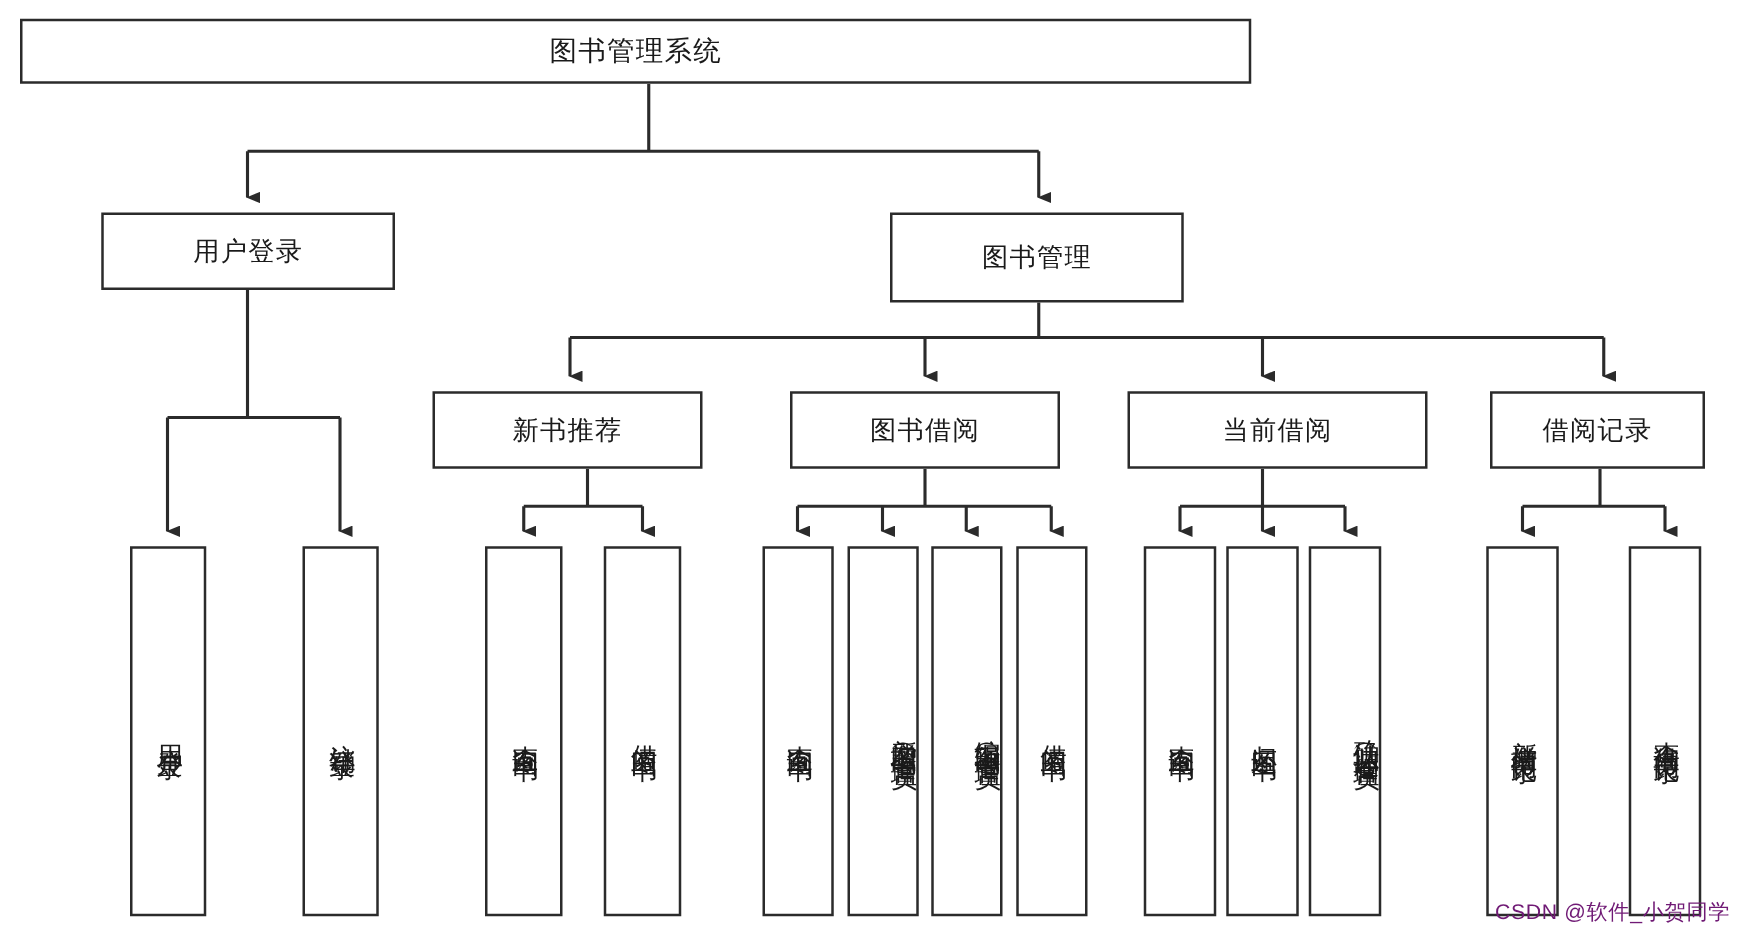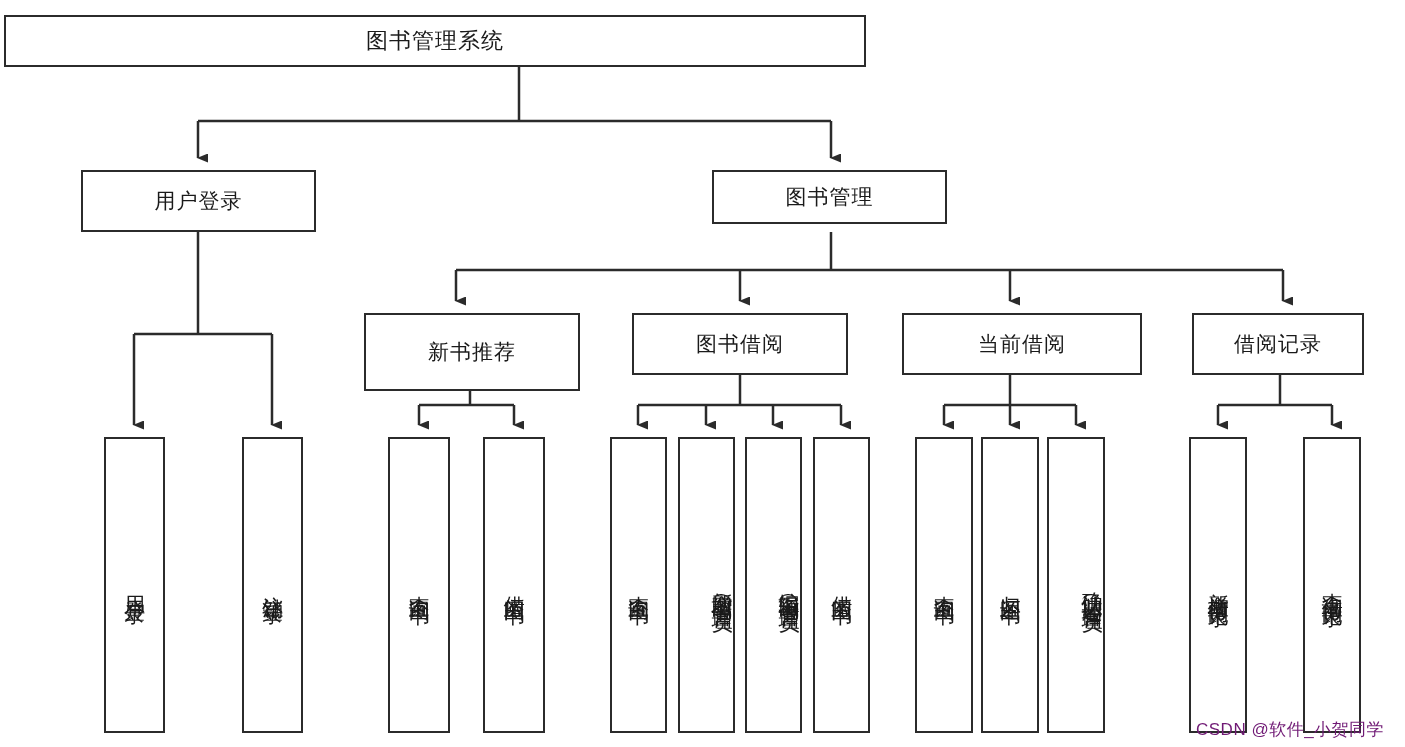--- a/index.html
+++ b/index.html
@@ -117,32 +117,32 @@
       <path d="M1010,405 L1010,425" marker-end="url(#arrowhead)"></path>
       <path d="M1076,405 L1076,425" marker-end="url(#arrowhead)"></path>
 
       <path d="M1280,375 L1280,405"></path>
       <path d="M1218,405 L1332,405"></path>
       <path d="M1218,405 L1218,425" marker-end="url(#arrowhead)"></path>
       <path d="M1332,405 L1332,425" marker-end="url(#arrowhead)"></path>
     </g>
   </svg>
 
-  <div class="node horiz root" style="left:4px; top:15px; width:862px; height:52px;">
+  <div class="node horiz root" style="left:16px; top:15px; width:985px; height:52px;">
     <span>图书管理系统</span>
   </div>
 
   <div class="node horiz" style="left:81px; top:170px; width:235px; height:62px;">
     <span>用户登录</span>
   </div>
-  <div class="node horiz" style="left:712px; top:170px; width:235px; height:54px;">
+  <div class="node horiz" style="left:712px; top:170px; width:235px; height:72px;">
     <span>图书管理</span>
   </div>
 
-  <div class="node horiz" style="left:364px; top:313px; width:216px; height:78px;">
+  <div class="node horiz" style="left:346px; top:313px; width:216px; height:62px;">
     <span>新书推荐</span>
   </div>
   <div class="node horiz" style="left:632px; top:313px; width:216px; height:62px;">
     <span>图书借阅</span>
   </div>
   <div class="node horiz" style="left:902px; top:313px; width:240px; height:62px;">
     <span>当前借阅</span>
   </div>
   <div class="node horiz" style="left:1172px; top:313px; width:172px; height:62px;margin-left:20px;">
     <span>借阅记录</span>

